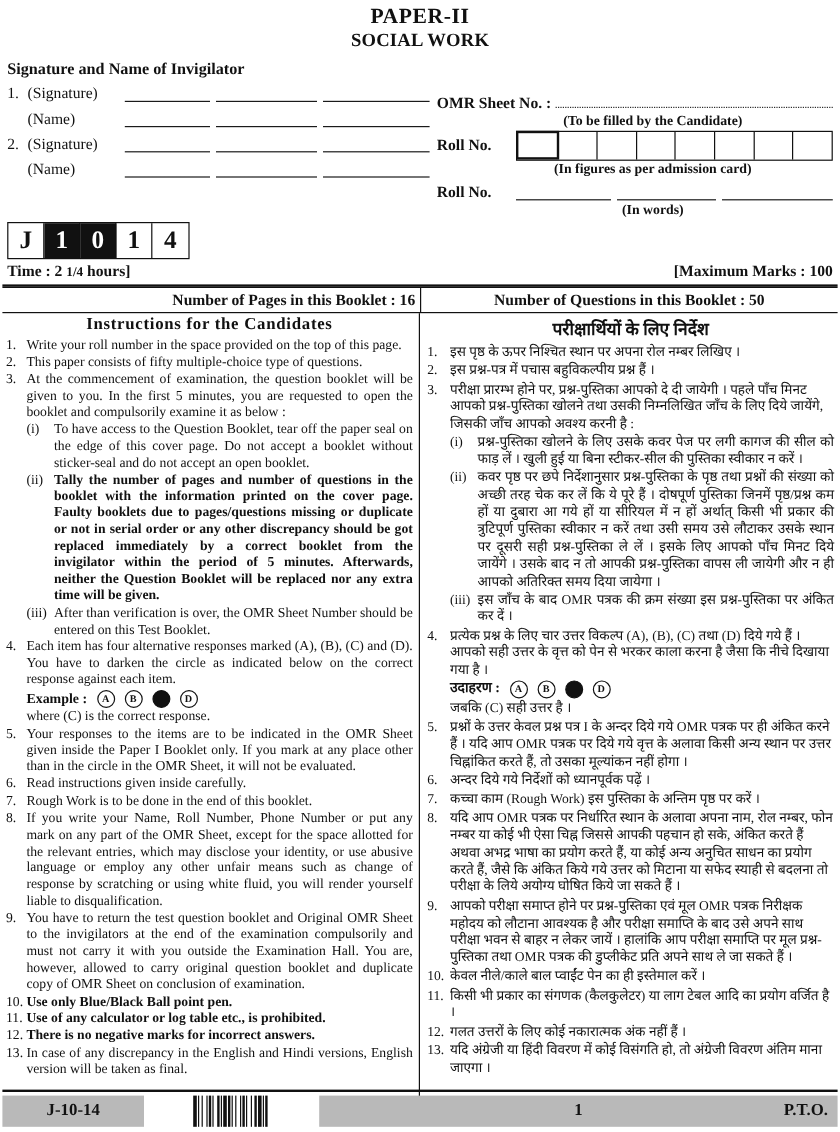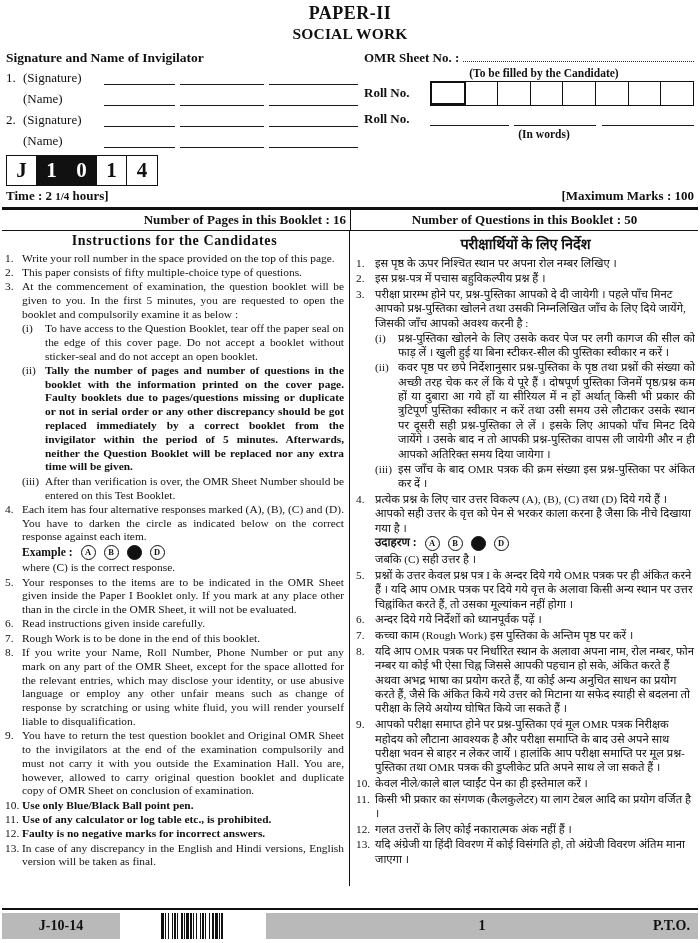--- a/index.html
+++ b/index.html
@@ -41,21 +41,21 @@
     margin-top: 1px;
   }
 
   
   .top-region {
     display: flex;
     margin-top: 7px;
     padding: 0 6px 0 6px;
   }
   .top-left { width: 352px; flex: 0 0 352px; }
-  .top-right { flex: 1 1 auto; padding-left: 6px; }
+  .top-right { flex: 1 1 auto; padding-left: 6px; margin-top: 28px; }
 
   .invig-head {
     font-size: 13.5px;
     font-weight: bold;
     margin-bottom: 3px;
   }
   .sig-row {
     display: flex;
     align-items: flex-end;
     font-size: 13px;
@@ -396,20 +396,21 @@
             <span class="roll-cell first"></span>
             <span class="roll-cell"></span>
             <span class="roll-cell"></span>
             <span class="roll-cell"></span>
             <span class="roll-cell"></span>
             <span class="roll-cell"></span>
             <span class="roll-cell"></span>
             <span class="roll-cell"></span>
           </span>
       </div>
+      <div class="center-note">(In figures as per admission card)</div>
 
       <div class="rollwords-row">
         <span class="rollno-label">Roll No.</span>
         <span class="rollwords-line"></span>
       </div>
       <div class="center-note">(In words)</div>
     </div>
   </div>
 
   <div class="codebox-wrap">
@@ -501,21 +502,21 @@
           <li>
             <span class="num">10.</span>
             <span class="body"><span class="bold">Use only Blue/Black Ball point pen.</span></span>
           </li>
           <li>
             <span class="num">11.</span>
             <span class="body"><span class="bold">Use of any calculator or log table etc., is prohibited.</span></span>
           </li>
           <li>
             <span class="num">12.</span>
-            <span class="body"><span class="bold">Faulty is no negative marks for incorrect answers.</span></span>
+            <span class="body"><span class="bold">There is no negative marks for incorrect answers.</span></span>
           </li>
           <li>
             <span class="num">13.</span>
             <span class="body"><span>In case of any discrepancy in the English and Hindi versions, English version will be taken as final.</span></span>
           </li>
         </ol>
     </div>
 
     <div class="col-hi">
       <div class="col-head hi">परीक्षार्थियों के लिए निर्देश</div>

